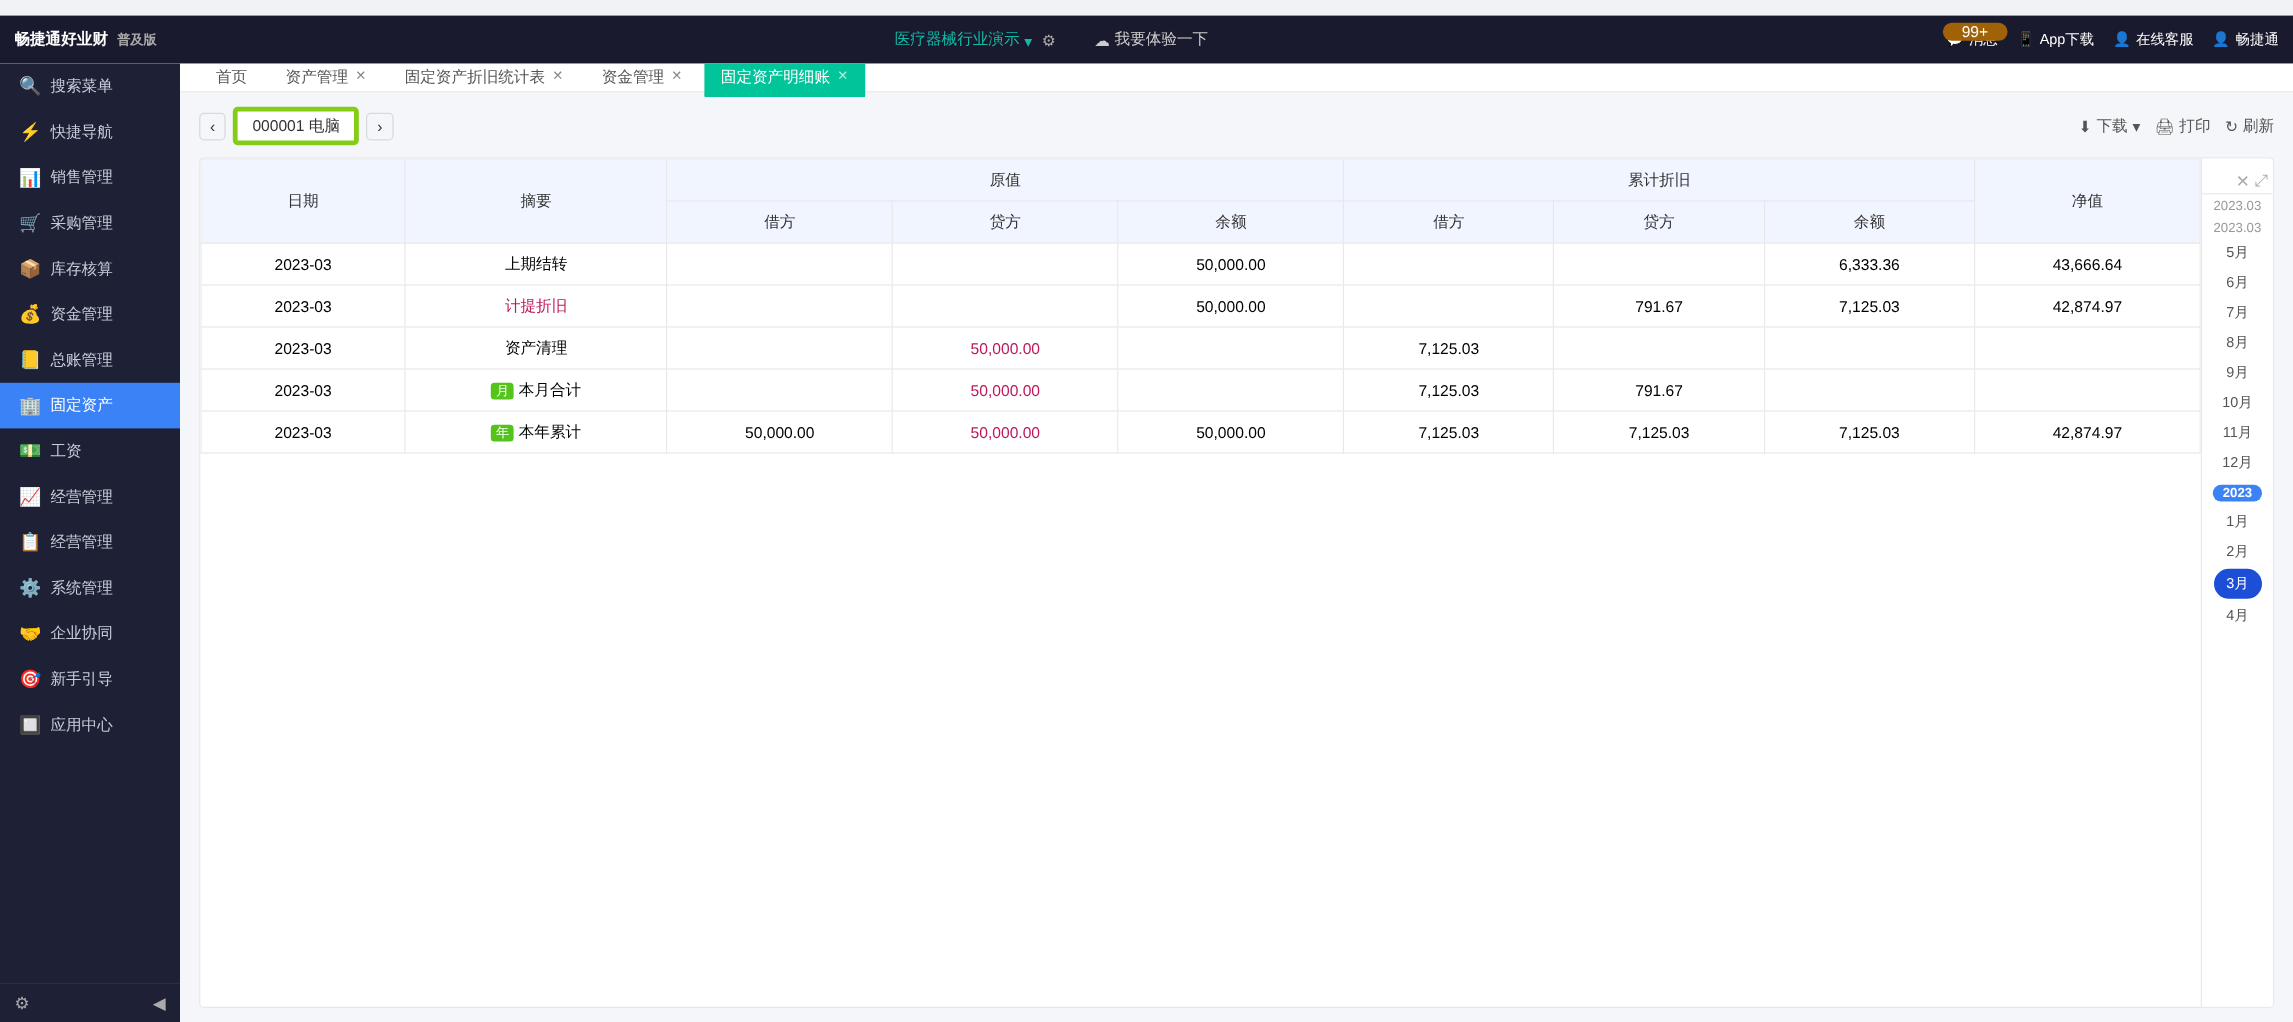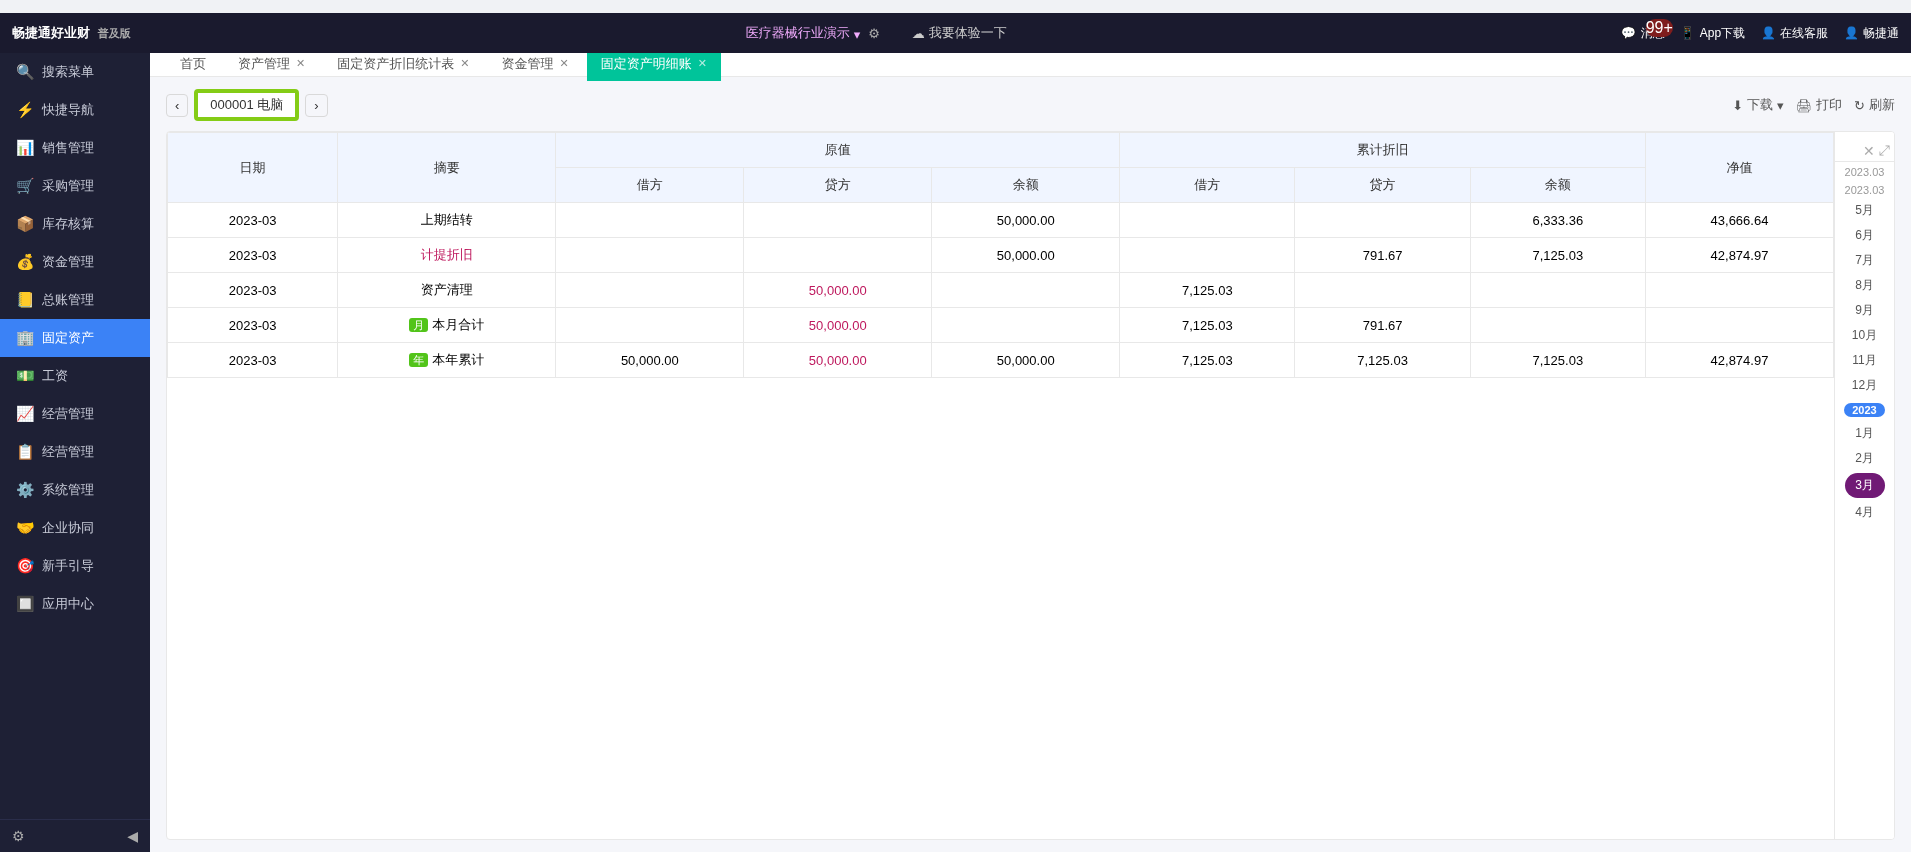--- a/index.html
+++ b/index.html
@@ -13,24 +13,24 @@
       align-items: center;
       padding: 0 12px;
       justify-content: space-between;
       flex-shrink: 0;
       margin-top: 13px;
     }
     .top-bar-left { display: flex; align-items: center; gap: 8px; }
     .top-bar-logo { color: #fff; font-size: 13px; font-weight: bold; }
     .top-bar-version { color: #aaa; font-size: 11px; margin-left: 4px; }
     .top-bar-center { display: flex; align-items: center; gap: 8px; color: #fff; font-size: 13px; }
-    .company-selector { color: #f0abfc; font-size: 13px; cursor: pointer; display: flex; align-items: flex-end; gap: 4px; }
+    .company-selector { color: #14b8a6; font-size: 13px; cursor: pointer; display: flex; align-items: flex-end; gap: 4px; }
     .top-bar-right { display: flex; align-items: center; gap: 16px; color: #fff; font-size: 12px; }
     .top-bar-right-item { display: flex; align-items: center; gap: 4px; cursor: pointer; position: relative; }
-    .badge { background: #7f1d1d; color: #fff; font-size: 16px; border-radius: 10px; padding: 0 0; min-width: 18px; text-align: center; position: absolute; top: -6px; right: -8px; }
+    .badge { background: #a16207; color: #fff; font-size: 13px; border-radius: 10px; padding: 0 16px; min-width: 18px; text-align: center; position: absolute; top: -6px; right: -8px; }
 
     
     .main-layout { display: flex; flex: 1; overflow: hidden; }
 
     
     .sidebar {
       width: 150px;
       background: #1e2035;
       display: flex;
       flex-direction: column;
@@ -134,21 +134,21 @@
     .timeline-panel::-webkit-scrollbar { width: 0; }
     .timeline-month {
       font-size: 12px;
       color: #555;
       padding: 4px 0;
       width: 100%;
       text-align: center;
       cursor: pointer;
       border-radius: 4px;
     }
-    .timeline-month.active { background: #701a75; color: #fff; border-radius: 20px; margin: 2px auto; width: 40px; }
+    .timeline-month.active { background: #1d4ed8; color: #fff; border-radius: 20px; margin: 2px auto; width: 40px; }
 
     
     .right-panel-header {
       display: flex;
       align-items: center;
       justify-content: flex-end;
       padding: 2px 6px;
       border-bottom: 1px solid #e8e8e8;
       gap: 6px;
     }

